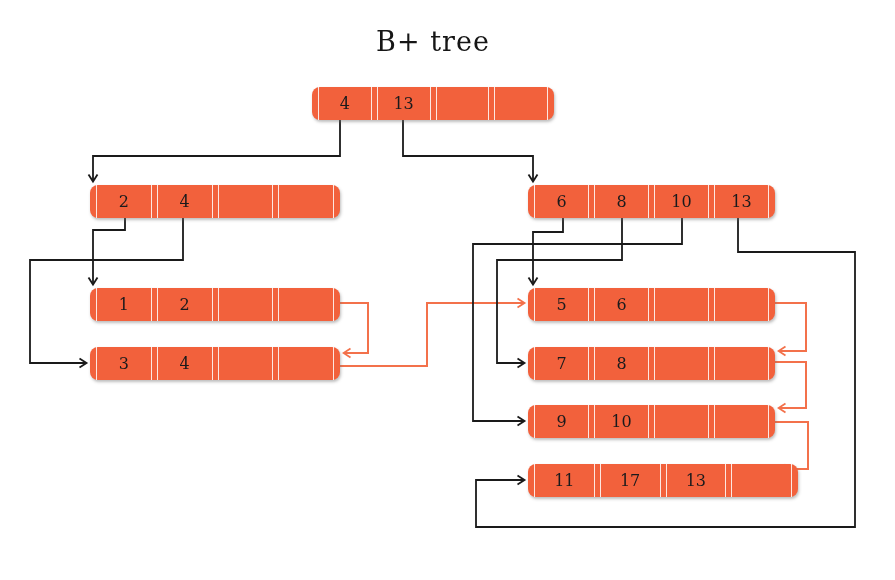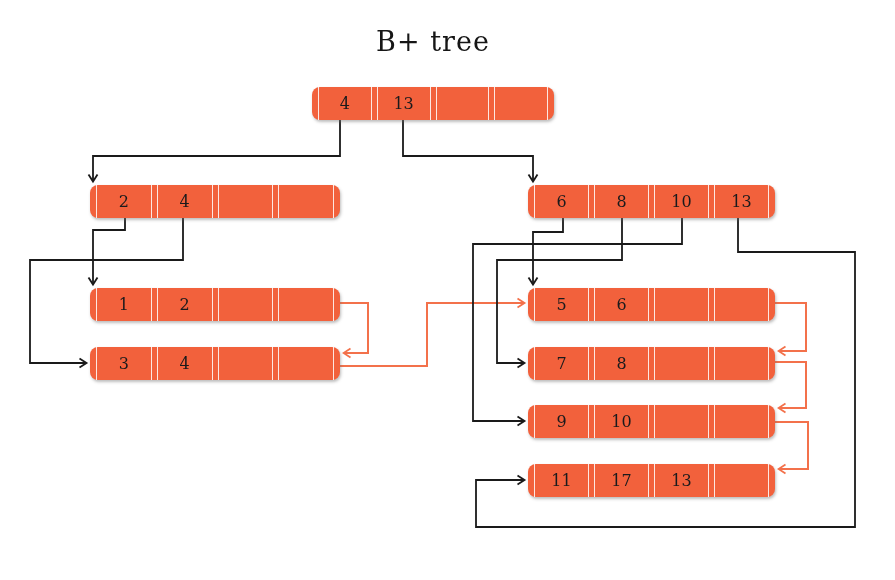--- a/index.html
+++ b/index.html
@@ -40,21 +40,21 @@
   }
   
   .n-root{left:312px;top:87px;width:242px;}
   .n-il{left:90px;top:185px;width:250px;}
   .n-ir{left:528px;top:185px;width:247px;}
   .n-l12{left:90px;top:288px;width:250px;}
   .n-l34{left:90px;top:347px;width:250px;}
   .n-l56{left:528px;top:288px;width:247px;}
   .n-l78{left:528px;top:347px;width:247px;}
   .n-l910{left:528px;top:405px;width:247px;}
-  .n-l111213{left:528px;top:464px;width:247px;justify-content:flex-end;}
+  .n-l111213{left:528px;top:464px;width:270px;justify-content:flex-end;}
 </style>
 </head>
 <body>
 
 <div class="stage">
 
   <div class="title">B+ tree</div>
 
   <svg class="edges" viewBox="0 0 895 580" xmlns="http://www.w3.org/2000/svg">
     <defs>

